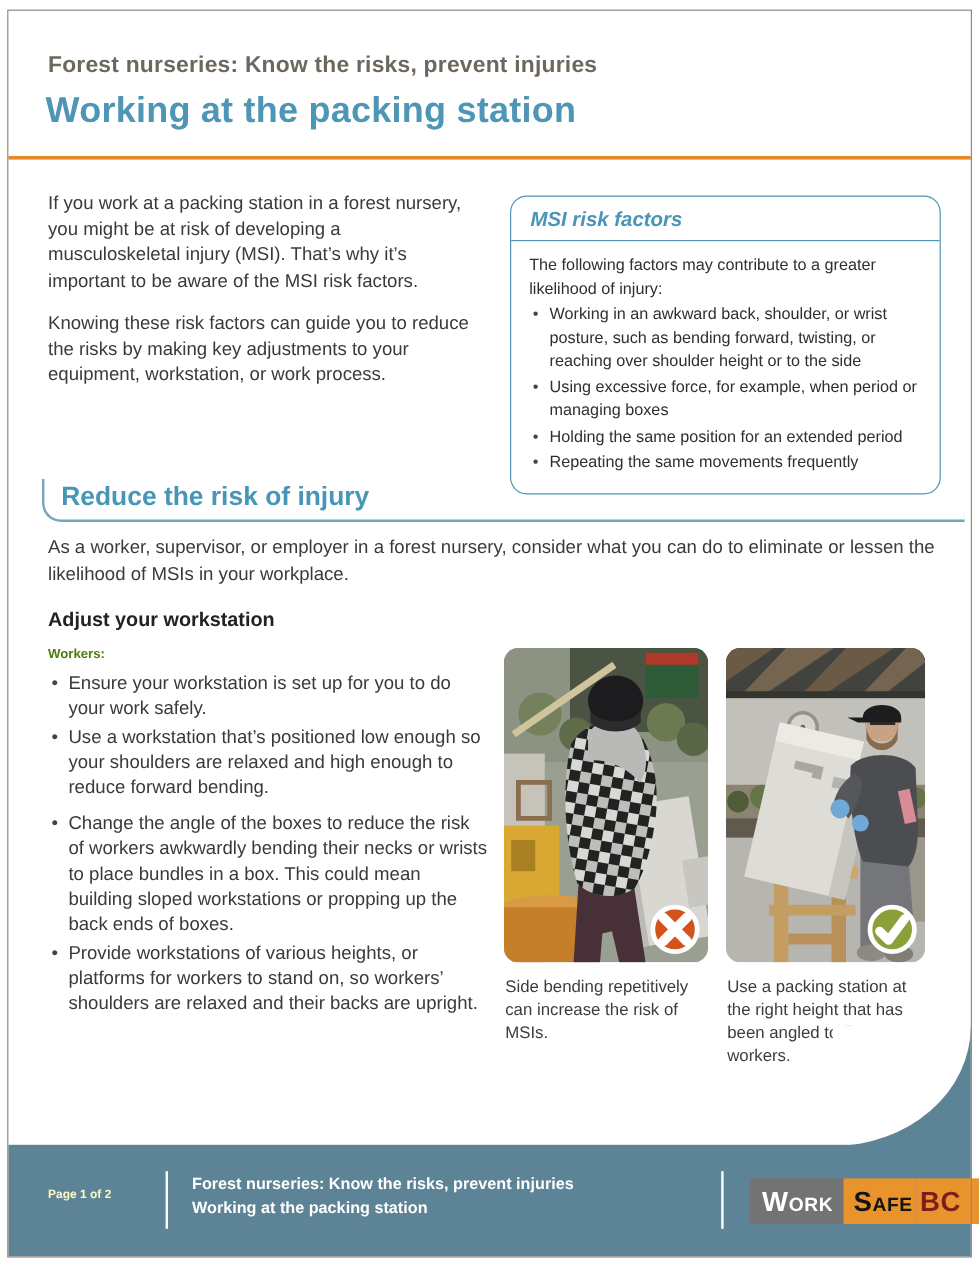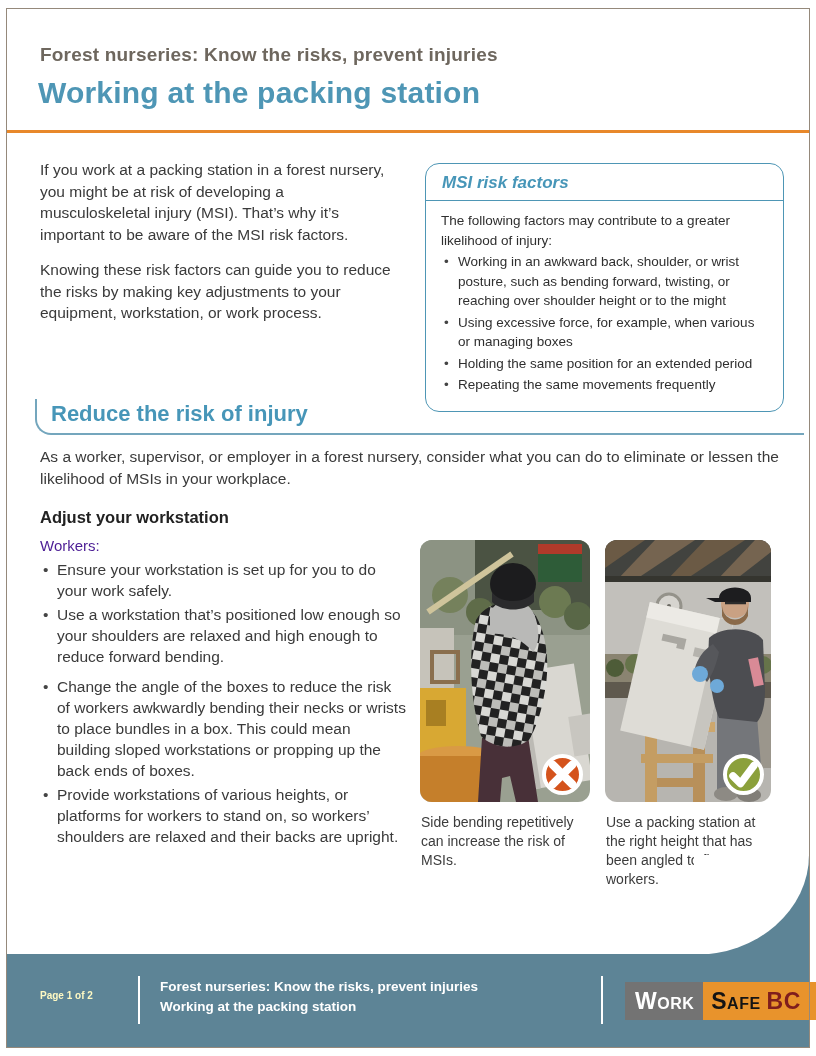--- a/index.html
+++ b/index.html
@@ -34,21 +34,21 @@
 
   
   .reduce-wrap{position:absolute;left:35px;top:399px;width:767px;height:34px;
     border-left:2px solid #74a6bd;border-bottom:2px solid #74a6bd;
     border-bottom-left-radius:16px;}
   .reduce-title{padding:2px 0 0 14px;font-size:22px;font-weight:bold;color:#4796b8;}
   .lead{position:absolute;left:40px;top:446px;width:745px;font-size:15.5px;line-height:22px;}
 
   
   .adjust-h{position:absolute;left:40px;top:508px;font-size:16.5px;font-weight:bold;color:#222;}
-  .group-label{font-size:15px;font-weight:normal;color:#4c1d95;margin:0 0 3px 0;}
+  .group-label{font-size:11px;font-weight:bold;color:#4d7c0f;margin:0 0 3px 0;}
   .workers{position:absolute;left:40px;top:535px;width:368px;font-size:15.5px;line-height:21px;}
   .employers{position:absolute;left:40px;top:674px;width:368px;font-size:15.5px;line-height:21px;}
   .workers ul.blist li, .employers ul.blist li{margin-bottom:3px;}
 
   
   .figure{position:absolute;top:540px;border-radius:12px;overflow:hidden;}
   .fig1{left:420px;width:170px;height:262px;}
   .fig2{left:605px;width:166px;height:262px;}
   .figure svg{display:block;width:100%;height:100%;}
   .badge{position:absolute;bottom:7px;right:7px;width:41px;height:41px;border-radius:50%;
@@ -88,22 +88,22 @@
 <div class="intro">
   <p>If you work at a packing station in a forest nursery, you might be at risk of developing a musculoskeletal injury (MSI). That’s why it’s important to be aware of the MSI risk factors.</p>
   <p>Knowing these risk factors can guide you to reduce the risks by making key adjustments to your equipment, workstation, or work process.</p>
 </div>
 
 <div class="msi-box">
   <div class="msi-head">MSI risk factors</div>
   <div class="msi-body">
     <p>The following factors may contribute to a greater likelihood of injury:</p>
     <ul class="blist">
-      <li>Working in an awkward back, shoulder, or wrist posture, such as bending forward, twisting, or reaching over shoulder height or to the might</li>
-      <li>Using excessive force, for example, when various or managing boxes</li>
+      <li>Working in an awkward back, shoulder, or wrist posture, such as bending forward, twisting, or reaching over shoulder height or to the side</li>
+      <li>Using excessive force, for example, when period or managing boxes</li>
       <li>Holding the same position for an extended period</li>
       <li>Repeating the same movements frequently</li>
     </ul>
   </div>
 </div>
 
 <div class="reduce-wrap">
   <div class="reduce-title">Reduce the risk of injury</div>
 </div>
 <div class="lead">As a worker, supervisor, or employer in a forest nursery, consider what you can do to eliminate or lessen the likelihood of MSIs in your workplace.</div>

